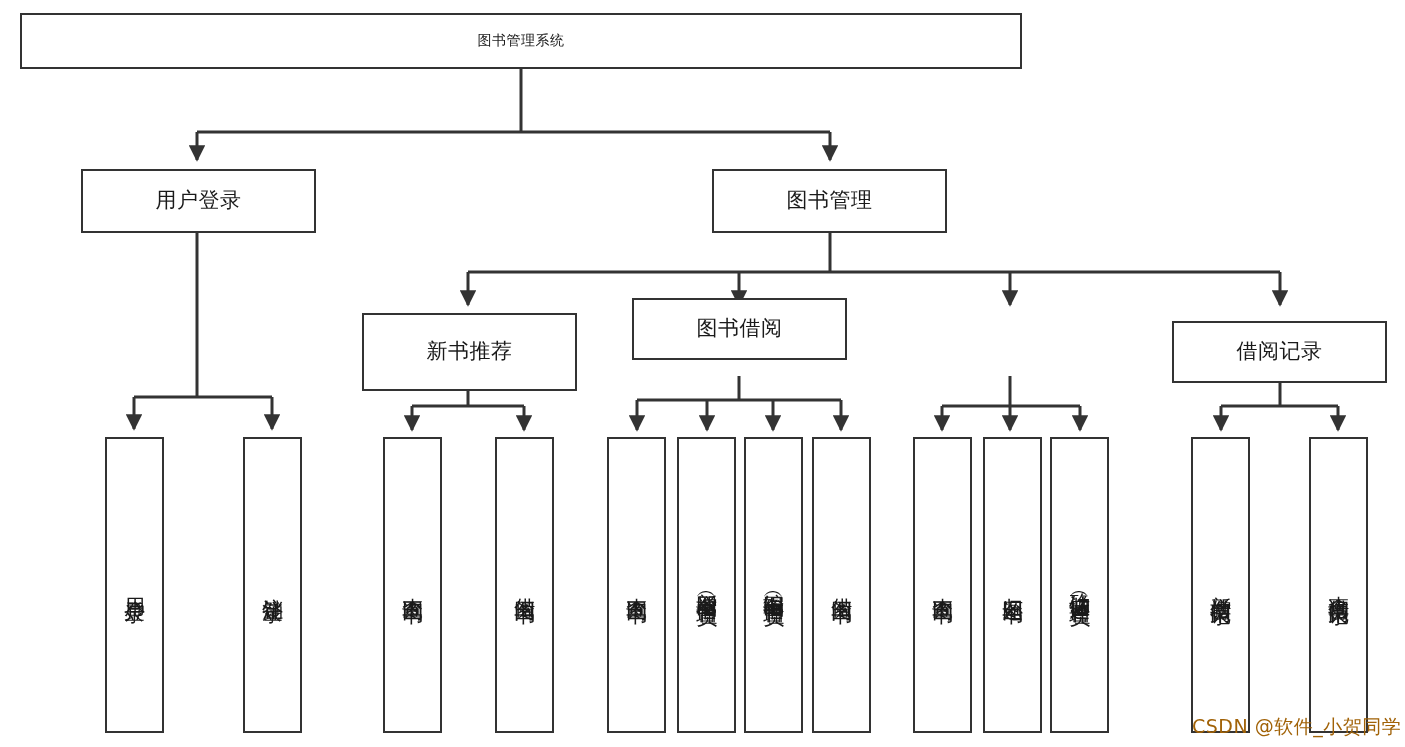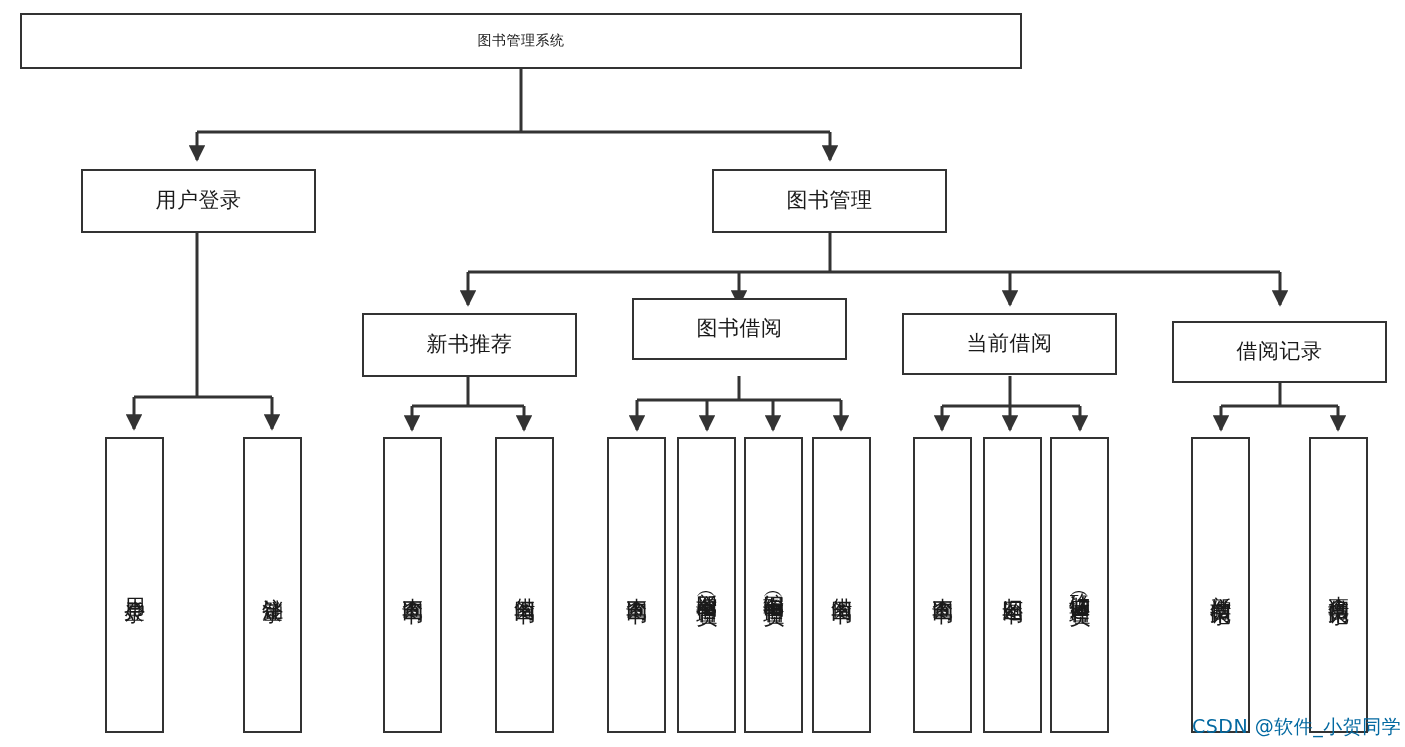--- a/index.html
+++ b/index.html
@@ -58,21 +58,21 @@
     writing-mode: vertical-rl;
     text-orientation: upright;
     font-size: 21px;
     line-height: 1.08;
     text-align: center;
     letter-spacing: 2px;
     max-height: 100%;
   }
   .watermark {
     position: absolute;
-    color: #0369a1;
+    color: #a16207;
     font-size: 19px;
     white-space: nowrap;
     z-index: 5;
     letter-spacing: 0.5px;
   }
 </style>
 </head>
 <body>
 
 <div id="canvas">
@@ -132,31 +132,28 @@
   </div>
 
   <div class="node horiz" style="left:81px; top:169px; width:235px; height:64px;">
     <span class="label">用户登录</span>
   </div>
 
   <div class="node horiz" style="left:712px; top:169px; width:235px; height:64px;align-items:center;">
     <span class="label">图书管理</span>
   </div>
 
-  <div class="node horiz" style="left:362px; top:313px; width:215px; height:64px;">
+  <div class="node horiz" style="left:362px; top:313px; width:215px; height:78px;">
     <span class="label">新书推荐</span>
   </div>
 
   <div class="node horiz" style="left:632px; top:298px; width:215px; height:62px;">
     <span class="label">图书借阅</span>
   </div>
 
-  <div class="node horiz" style="left:902px; top:313px; width:215px; height:62px;">
-    <span class="label">当前借阅</span>
-  </div>
 
   <div class="node horiz" style="left:1172px; top:321px; width:215px; height:62px;">
     <span class="label">借阅记录</span>
   </div>
 
   <div class="node vert" style="left:105px; top:437px; width:59px; height:296px;">
     <span class="label">用户登录</span>
   </div>
   <div class="node vert" style="left:243px; top:437px; width:59px; height:296px;">
     <span class="label">注销登录</span>

